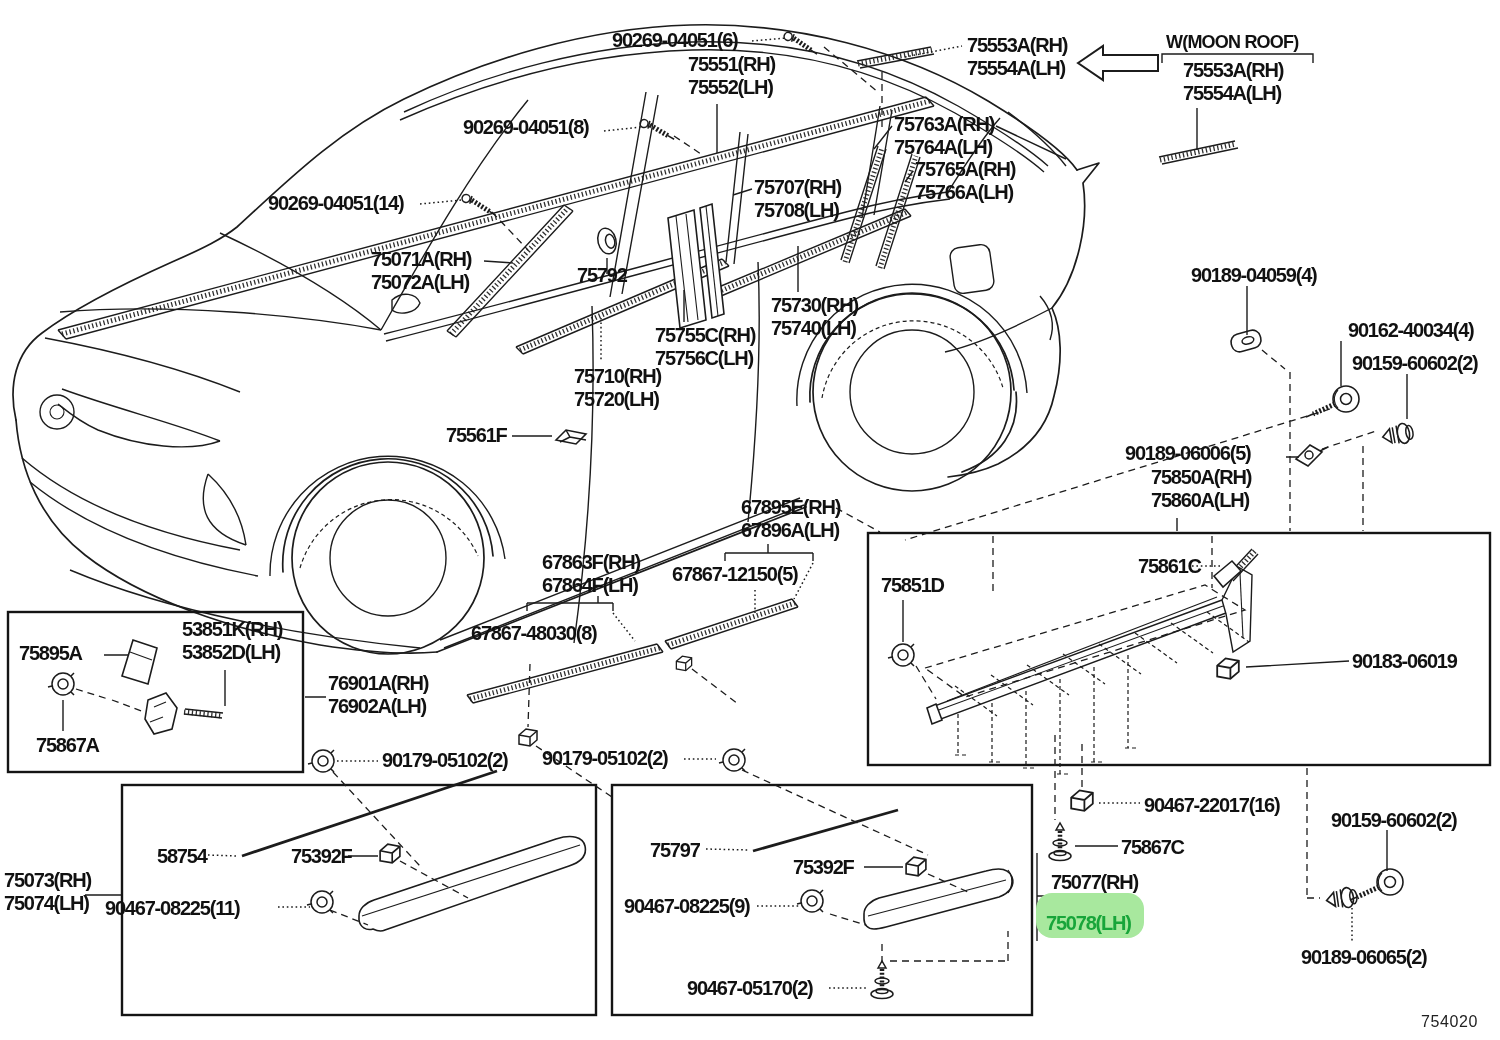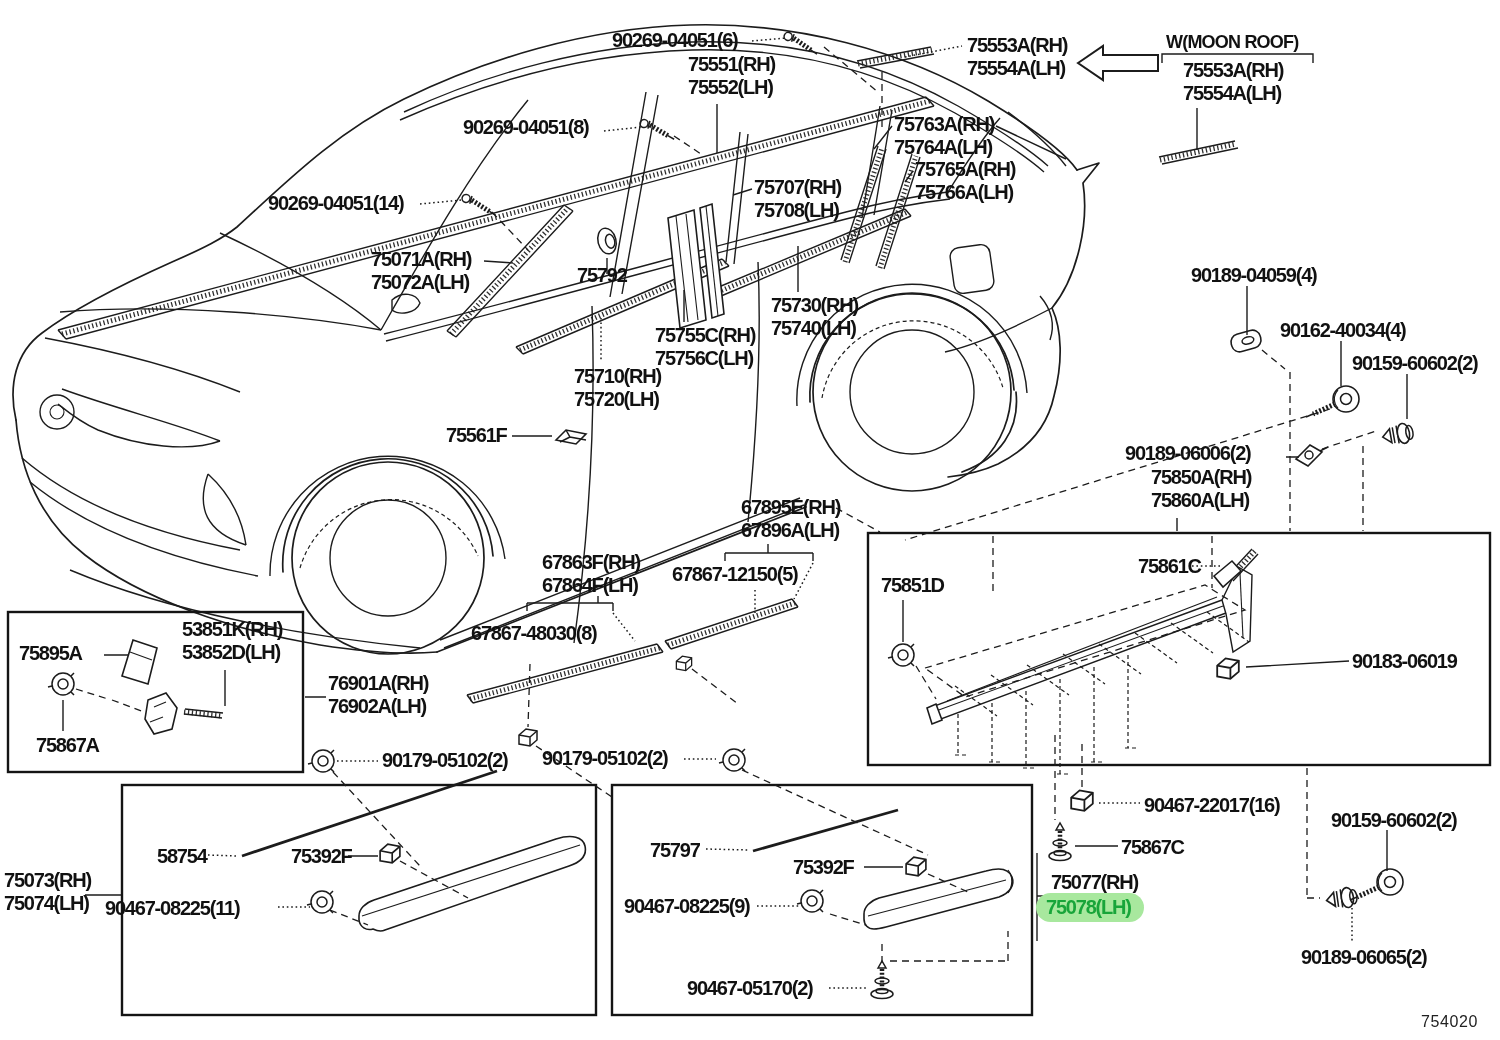--- a/index.html
+++ b/index.html
@@ -14,21 +14,21 @@
   .dashT{ fill:none; stroke:#1c1c1c; stroke-width:1.2; stroke-dasharray:4 3; }
   .dot { fill:none; stroke:#1c1c1c; stroke-width:1.5; stroke-dasharray:1.6 2.8; }
   .hatch{ fill:none; stroke:#1c1c1c; stroke-width:5; stroke-dasharray:1.3 2.6; opacity:.92; }
   .box { fill:none; stroke:#141414; stroke-width:2.4; }
   .wh  { fill:#ffffff; stroke:#1c1c1c; stroke-width:1.6; }
   .ic  { fill:none; stroke:#1c1c1c; stroke-width:1.5; }
   .lbl { position:absolute; color:#111; font-size:20px; font-weight:700;
          letter-spacing:-1.2px; line-height:23px; white-space:pre-line; }
   .lbl.small { font-size:18px; letter-spacing:-0.8px;text-align:right; }
   .lbl.highlight { background:#a8e89e; color:#18a53a; border-radius:16px;
-                   padding:3px 13px 4px 10px; line-height:22px; }
+                   padding:19px 13px 4px 10px; line-height:22px; }
   .lbl.plain { font-weight:400; letter-spacing:0.6px; font-size:16px; color:#222; }
 </style>
 </head>
 <body>
 
 <div class="stage">
 
 <svg class="art" width="1500" height="1040" viewBox="0 0 1500 1040">
   <defs>
     <g id="icon-screw">
@@ -311,23 +311,23 @@
 <div class="lbl" style="left:574px;top:365px">75710(RH)
 75720(LH)</div>
 <div class="lbl" style="left:446px;top:424px">75561F</div>
 <div class="lbl" style="left:741px;top:496px">67895E(RH)
 67896A(LH)</div>
 <div class="lbl" style="left:542px;top:551px">67863F(RH)
 67864F(LH)</div>
 <div class="lbl" style="left:672px;top:563px">67867-12150(5)</div>
 <div class="lbl" style="left:471px;top:622px">67867-48030(8)</div>
 <div class="lbl" style="left:1191px;top:264px">90189-04059(4)</div>
-<div class="lbl" style="left:1280px;top:319px">90162-40034(4)</div>
+<div class="lbl" style="left:1348px;top:319px">90162-40034(4)</div>
 <div class="lbl" style="left:1352px;top:352px">90159-60602(2)</div>
-<div class="lbl" style="left:1125px;top:442px">90189-06006(2)</div>
+<div class="lbl" style="left:1125px;top:442px">90189-06006(5)</div>
 <div class="lbl" style="left:1151px;top:466px">75850A(RH)
 75860A(LH)</div>
 <div class="lbl" style="left:1138px;top:555px">75861C</div>
 <div class="lbl" style="left:881px;top:574px">75851D</div>
 <div class="lbl" style="left:1352px;top:650px">90183-06019</div>
 <div class="lbl" style="left:19px;top:642px">75895A</div>
 <div class="lbl" style="left:182px;top:618px">53851K(RH)
 53852D(LH)</div>
 <div class="lbl" style="left:36px;top:734px">75867A</div>
 <div class="lbl" style="left:328px;top:672px">76901A(RH)

